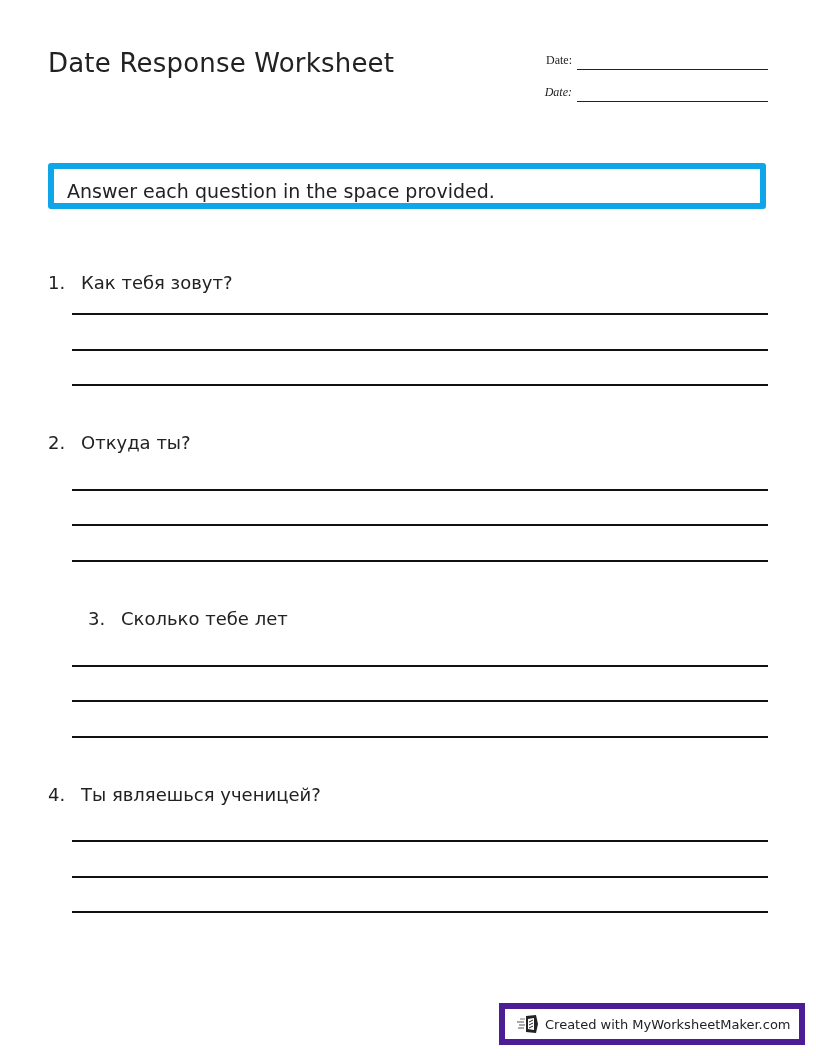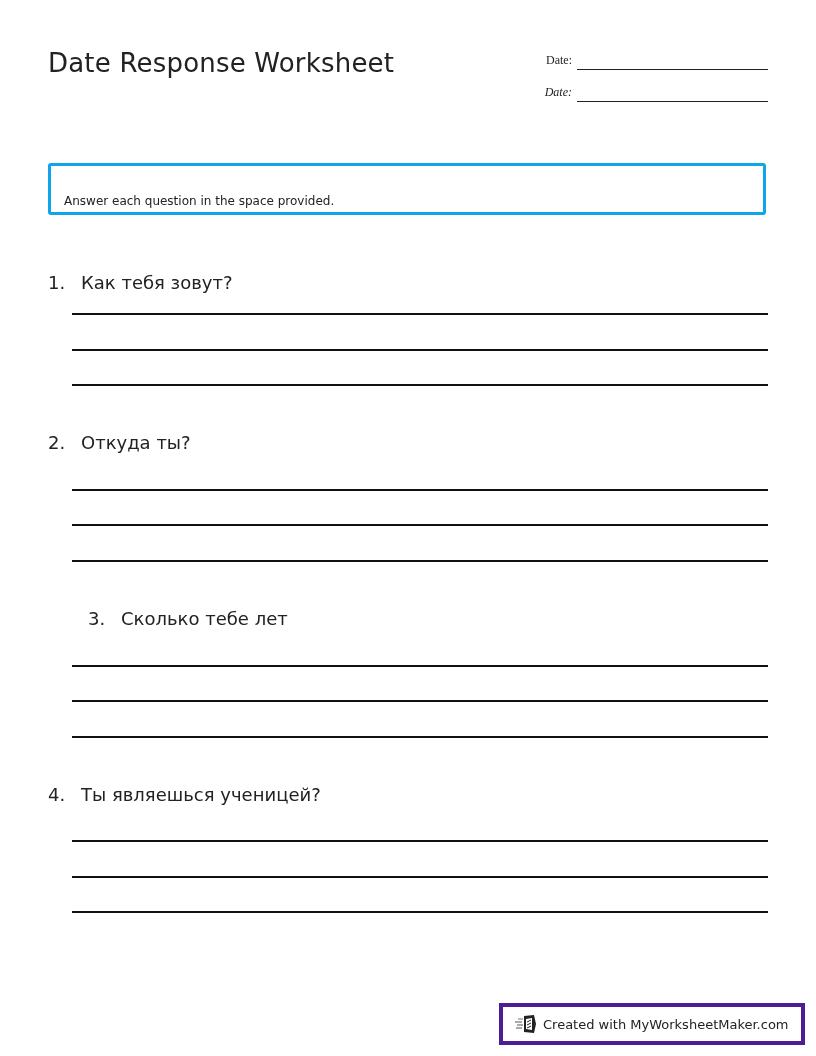--- a/index.html
+++ b/index.html
@@ -19,34 +19,34 @@
   .field-label {
     position: absolute; right: 196px; bottom: 2px;
     font-family: "Liberation Serif", serif; font-size: 12px; color: #222;
   }
   .field-line {
     position: absolute; left: 57px; right: 0; bottom: 0;
     border-bottom: 1px solid #222;
   }
   .instructions {
     position: absolute; left: 48px; top: 163px; width: 718px; height: 46px;
-    border: 3px solid #0ea5e9; border-radius: 3px; box-sizing: border-box;
-    padding: 23px 13px; font-size: 12px; line-height: 24px; color: #222;
+    border: 6px solid #0ea5e9; border-radius: 3px; box-sizing: border-box;
+    padding: 10px 13px; font-size: 19px; line-height: 24px; color: #222;
   }
   .question {
     position: absolute; left: 48px; font-size: 18px; color: #222;
   }
   .question .num { display: inline-block; width: 33px; }
   .answer-line {
     position: absolute; left: 72px; width: 696px; height: 0;
     border-top: 2px solid #111;
   }
   .footer {
     position: absolute; left: 499px; top: 1003px; width: 306px; height: 42px;
-    border: 4px solid #4c1d95; box-sizing: border-box;
+    border: 6px solid #4c1d95; box-sizing: border-box;
     display: flex; align-items: center; padding-left: 12px;
     font-size: 13px; color: #222;
   }
   .footer svg { margin-right: 6px; }
 </style>
 </head>
 <body>
 
 <div class="title">Date Response Worksheet</div>
 

